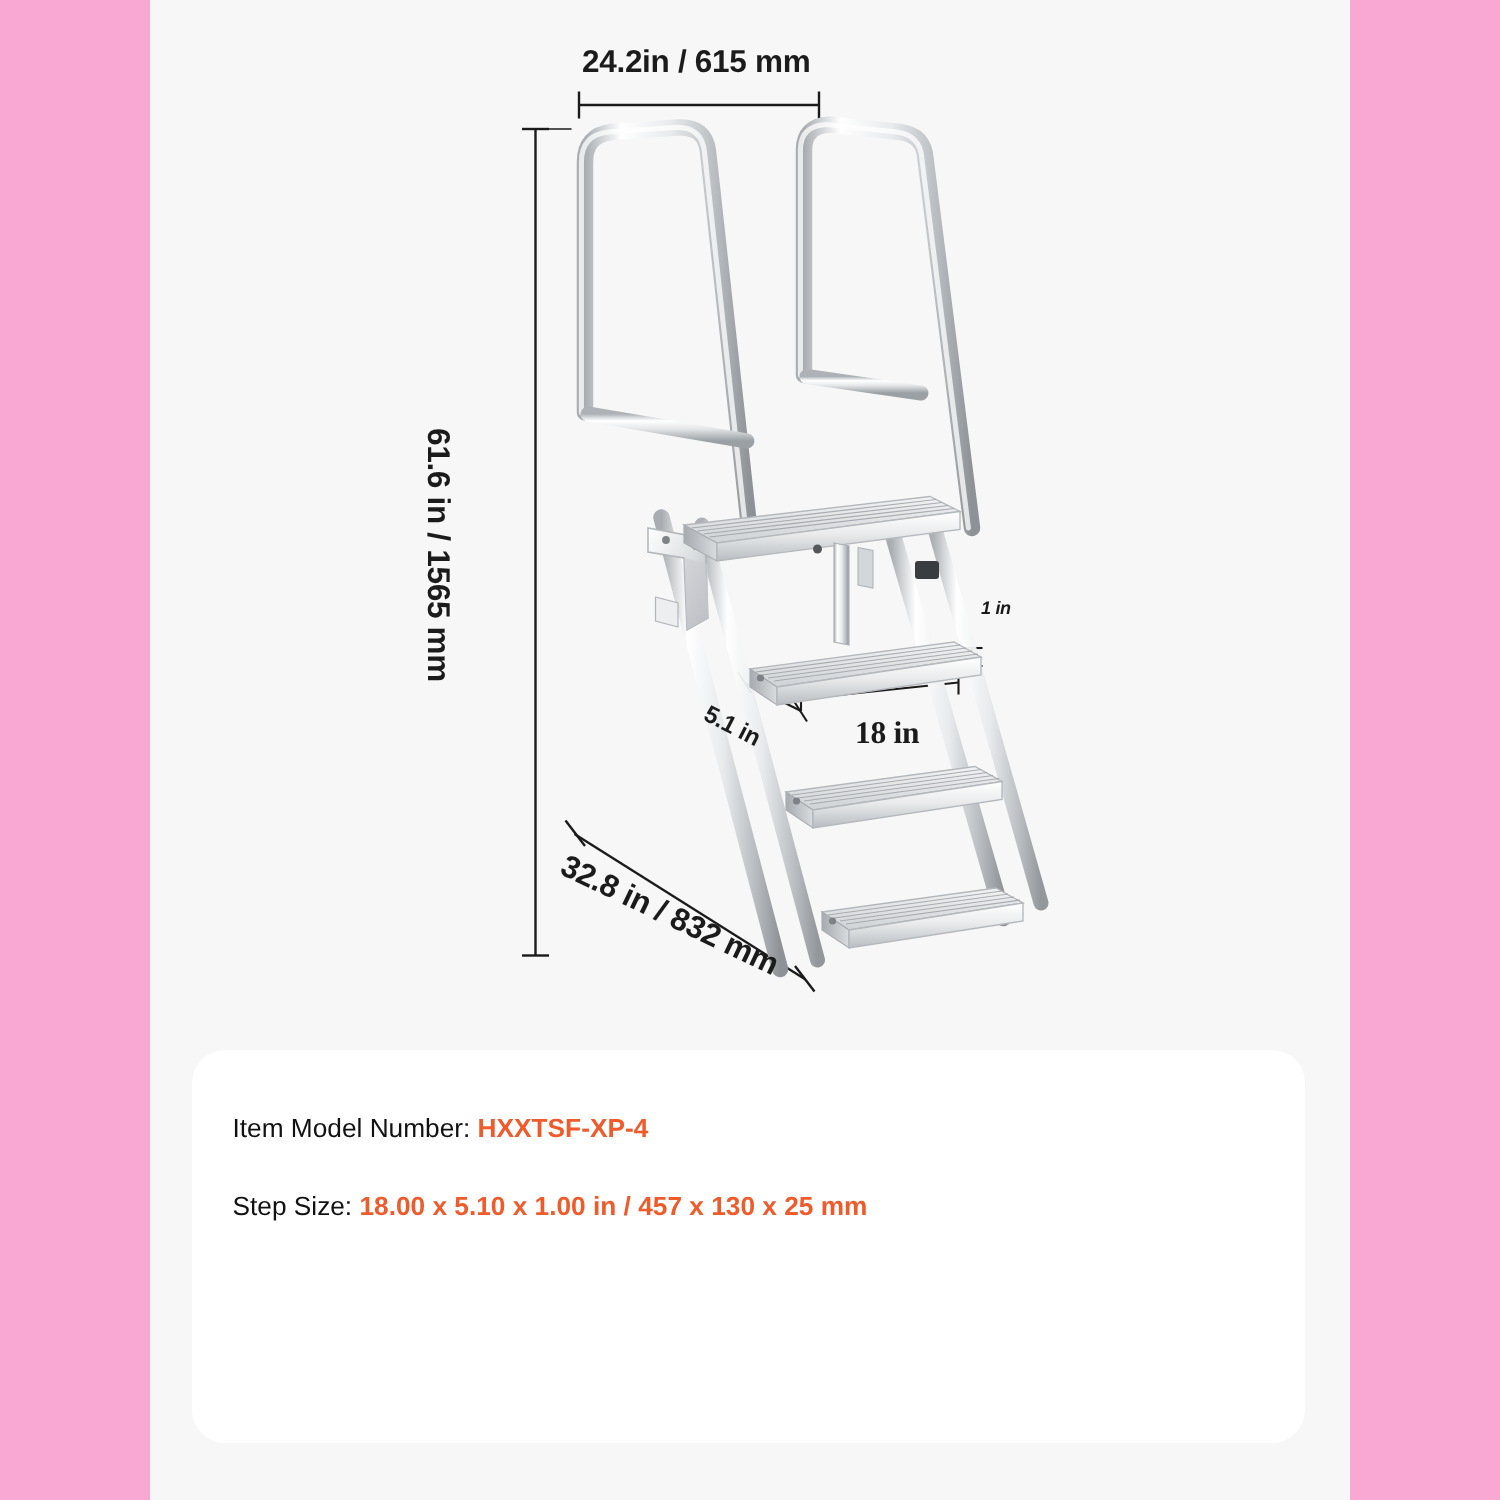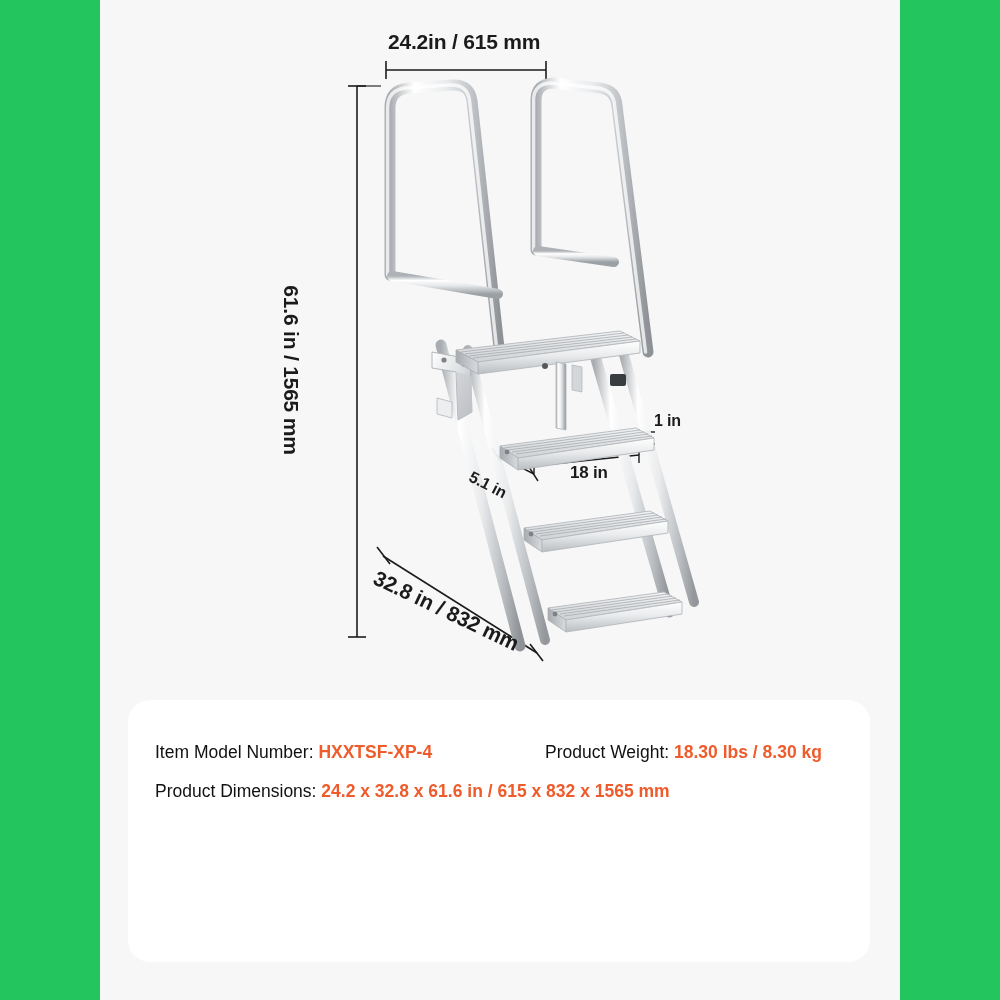--- a/index.html
+++ b/index.html
@@ -2,21 +2,21 @@
 <html><head>
 <meta charset="utf-8">
 <style>
   html,body{margin:0;padding:0;}
   body{
     width:1000px;height:1000px;overflow:hidden;
     background:#ffffff;
     font-family:"Liberation Sans", sans-serif;
     position:relative;
   }
-  #root{position:absolute;inset:0;background:#22c55e;}
+  #root{position:absolute;inset:0;background:#f9a8d4;}
   .bg-gray{position:absolute;left:100px;top:0;width:800px;height:1000px;background:#f7f7f7;}
 
   
   #diagram{position:absolute;left:0;top:0;width:1000px;height:690px;}
   #ladder-svg{position:absolute;left:0;top:0;}
 
   
   .dim-label{
     position:absolute;
     color:#1b1b1b;
@@ -27,40 +27,40 @@
   #dim-width-label{left:388px;top:30px;font-size:21px;}
   #dim-height-label{
     left:303px;top:270px;font-size:21px;
     transform:rotate(90deg);transform-origin:left top;
     width:200px;text-align:center;
   }
   #dim-depth-label{
     left:380px;top:566px;font-size:21px;
     transform:rotate(25.5deg);transform-origin:left top;
   }
-  #dim-step-width-label{left:570px;top:463px;font-size:17px;}
-  #dim-step-thick-label{left:654px;top:412px;font-size:16px;}
+  #dim-step-width-label{left:570px;top:476px;font-size:21px;font-family:Liberation Serif, serif;}
+  #dim-step-thick-label{left:654px;top:398px;font-size:12px;font-style:italic;}
   #dim-step-depth-label{
     left:474px;top:468px;font-size:16px;
     transform:rotate(27deg);transform-origin:left top;
   }
 
   
   #spec-card{
     position:absolute;left:128px;top:700px;
     width:742px;height:262px;
     background:#ffffff;border-radius:22px;
   }
   #spec-rows{
     position:absolute;left:27px;top:34px;right:18px;
   }
   .spec-grid{
     display:grid;
     grid-template-columns:390px 1fr;
-    row-gap:3px;
+    row-gap:16px;
   }
   .spec-line{
     font-size:17.5px;
     color:#111111;
     line-height:36px;
     white-space:nowrap;
     font-weight:400;
   }
   .spec-line .k{color:#111111;}
   .spec-line .v{color:#ef5b2b;font-weight:700;}
@@ -261,27 +261,23 @@
 
   <div id="spec-card">
     <div id="spec-rows" class="spec-grid">
 
       <div class="spec-line">
         <span class="k">Item Model Number: </span>
         <span class="v">HXXTSF-XP-4</span>
       </div>
 
 
-      <div class="spec-line">
-        <span class="k">Product Weight: </span>
-        <span class="v">18.30 lbs / 8.30 kg</span>
+
+      <div class="spec-line spec-full">
+        <span class="k">Step Size: </span>
+        <span class="v">18.00 x 5.10 x 1.00 in / 457 x 130 x 25 mm</span>
       </div>
 
-
-      <div class="spec-line spec-full">
-        <span class="k">Product Dimensions: </span>
-        <span class="v">24.2 x 32.8 x 61.6 in / 615 x 832 x 1565 mm</span>
-      </div>
 
     </div>
   </div>
 
 </div>
 
 </body></html>

